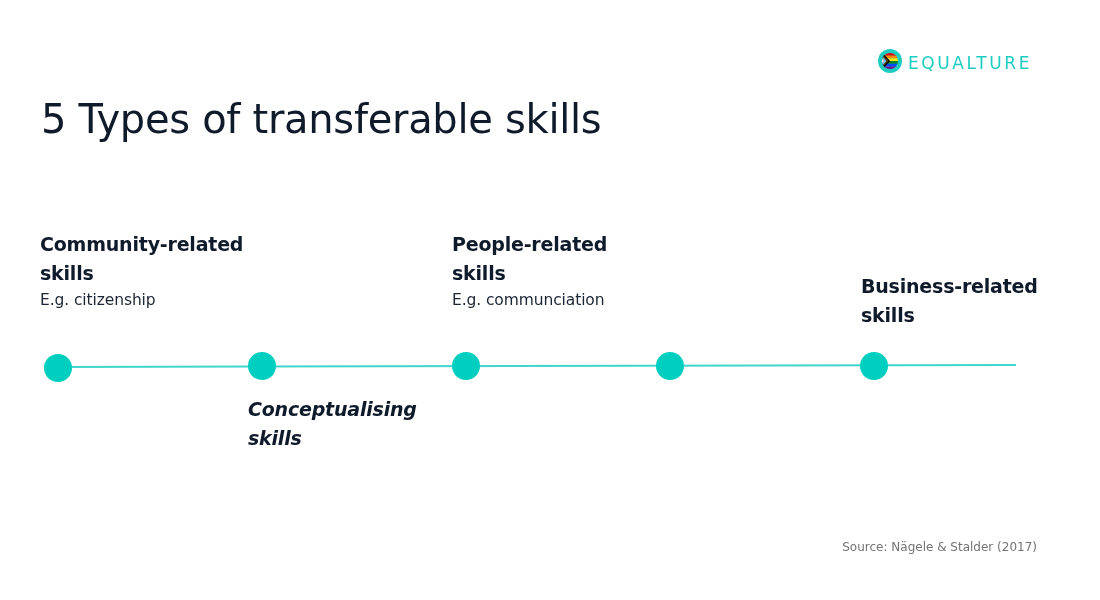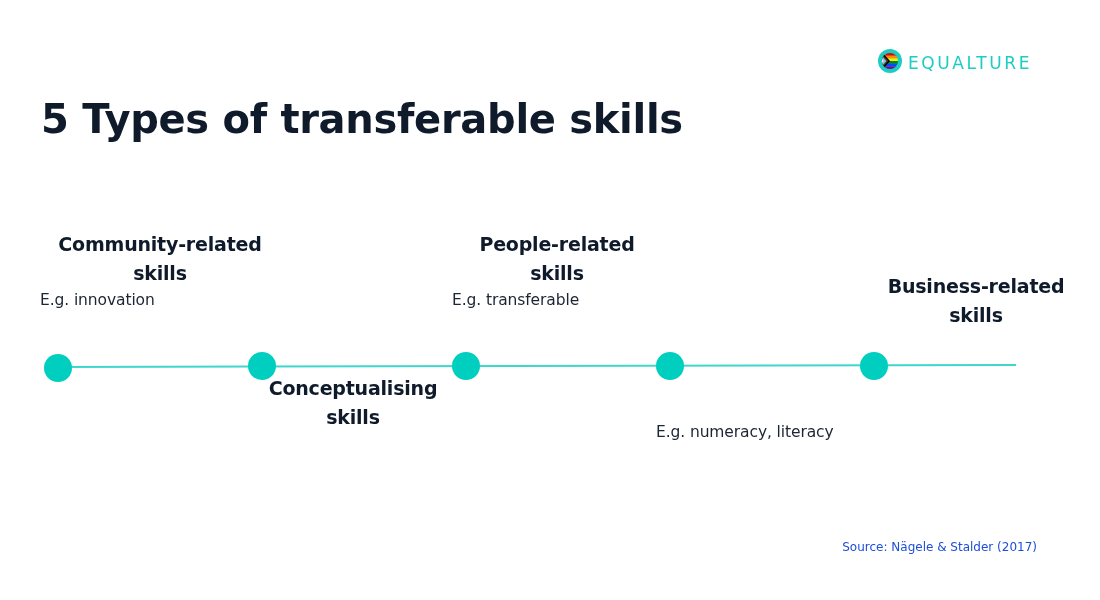--- a/index.html
+++ b/index.html
@@ -40,21 +40,21 @@
       letter-spacing: 2.6px;
       color: #1ecdc2;
       font-family: "DejaVu Sans", sans-serif;
     }
     .title {
       position: absolute;
       left: 41px;
       top: 96px;
       margin: 0;
       font-size: 40px;
-      font-weight: bold;
+      font-weight: normal;
       letter-spacing: -0.3px;
       color: #0f1a2a;
       font-family: "DejaVu Sans", sans-serif;
     }
     .timeline-line {
       position: absolute;
       left: 58px;
       top: 366px;
       width: 958px;
       height: 2px;
@@ -74,37 +74,36 @@
       position: absolute;
       width: 210px;
     }
     .skill-title {
       font-size: 19px;
       font-weight: bold;
       line-height: 29px;
       color: #0f1a2a;
       font-family: "DejaVu Sans", sans-serif;
       letter-spacing: -0.2px;
-      text-align: center;
     }
     .skill-example {
       font-size: 15.5px;
       line-height: 22px;
       color: #1c2533;
       margin-top: 1px;
       font-family: "DejaVu Sans", sans-serif;
       letter-spacing: -0.1px;
     }
     .skill.gap .skill-example { margin-top: 26px; }
     .source {
       position: absolute;
       right: 63px;
       top: 540px;
       font-size: 12px;
-      color: #1d4ed8;
+      color: #737373;
       font-family: "DejaVu Sans", sans-serif;
     }
   </style>
 </head>
 <body>
 
 <div class="logo">
   <div class="logo-icon">
     <svg width="16" height="16" viewBox="0 0 16 16">
       <defs>
@@ -138,40 +137,39 @@
 <div class="dot" style="left:248px; top:352px;"></div>
 <div class="dot" style="left:452px; top:352px;"></div>
 <div class="dot" style="left:656px; top:352px;"></div>
 <div class="dot" style="left:860px; top:352px;"></div>
 
 <div class="skill" style="left:40px; top:230px; width:240px;">
   <div class="skill-title">
     <div>Community-related</div>
     <div>skills</div>
   </div>
-  <div class="skill-example">E.g. innovation</div>
+  <div class="skill-example">E.g. citizenship</div>
 </div>
 
-<div class="skill" style="left:248px; top:374px;">
+<div class="skill" style="left:248px; top:395px;font-style:italic;">
   <div class="skill-title">
     <div>Conceptualising</div>
     <div>skills</div>
   </div>
 </div>
 
 <div class="skill" style="left:452px; top:230px;">
   <div class="skill-title">
     <div>People-related</div>
     <div>skills</div>
   </div>
-  <div class="skill-example">E.g. transferable</div>
+  <div class="skill-example">E.g. communciation</div>
 </div>
 
 <div class="skill gap" style="left:656px; top:395px; width:230px;">
-  <div class="skill-example">E.g. numeracy, literacy</div>
 </div>
 
 <div class="skill" style="left:861px; top:228px; width:230px;margin-top:44px;">
   <div class="skill-title">
     <div>Business-related</div>
     <div>skills</div>
   </div>
 </div>
 
 <div class="source">Source: Nägele &amp; Stalder (2017)</div>

